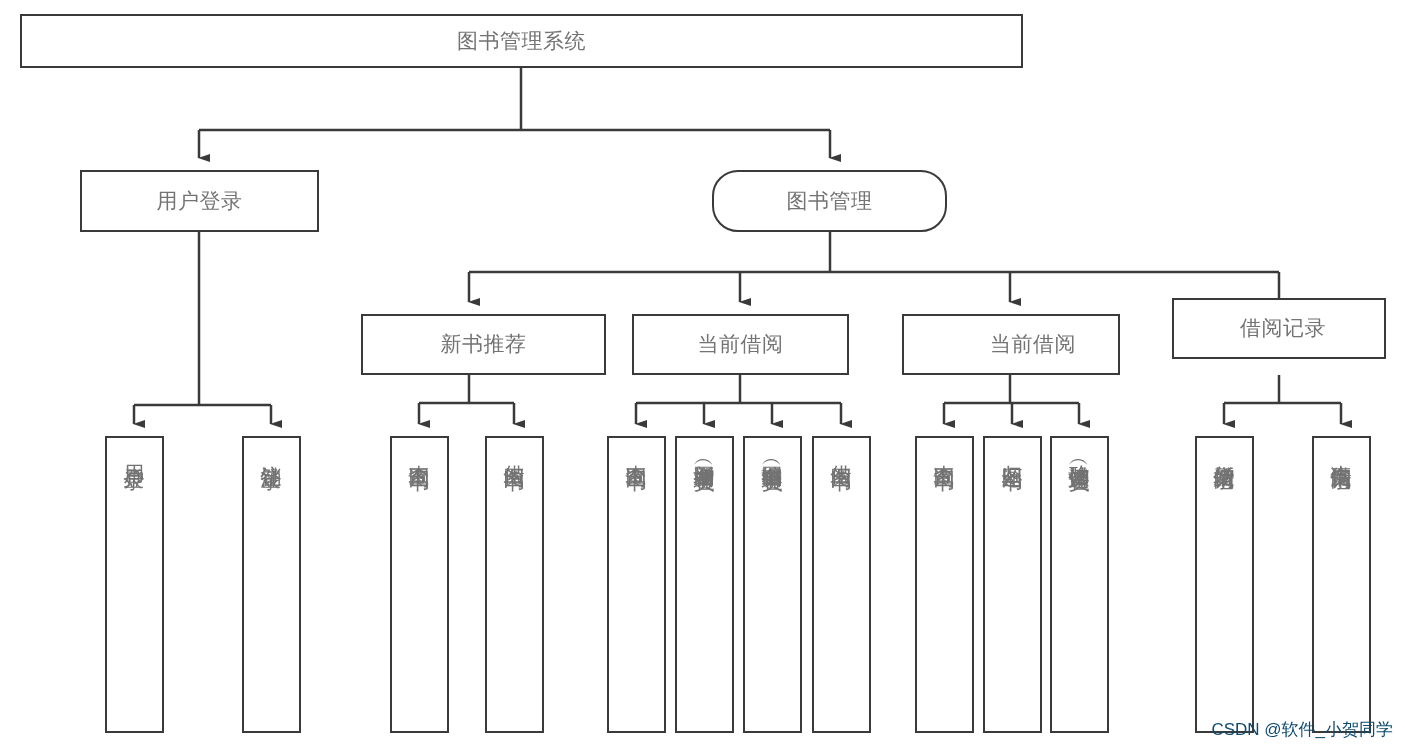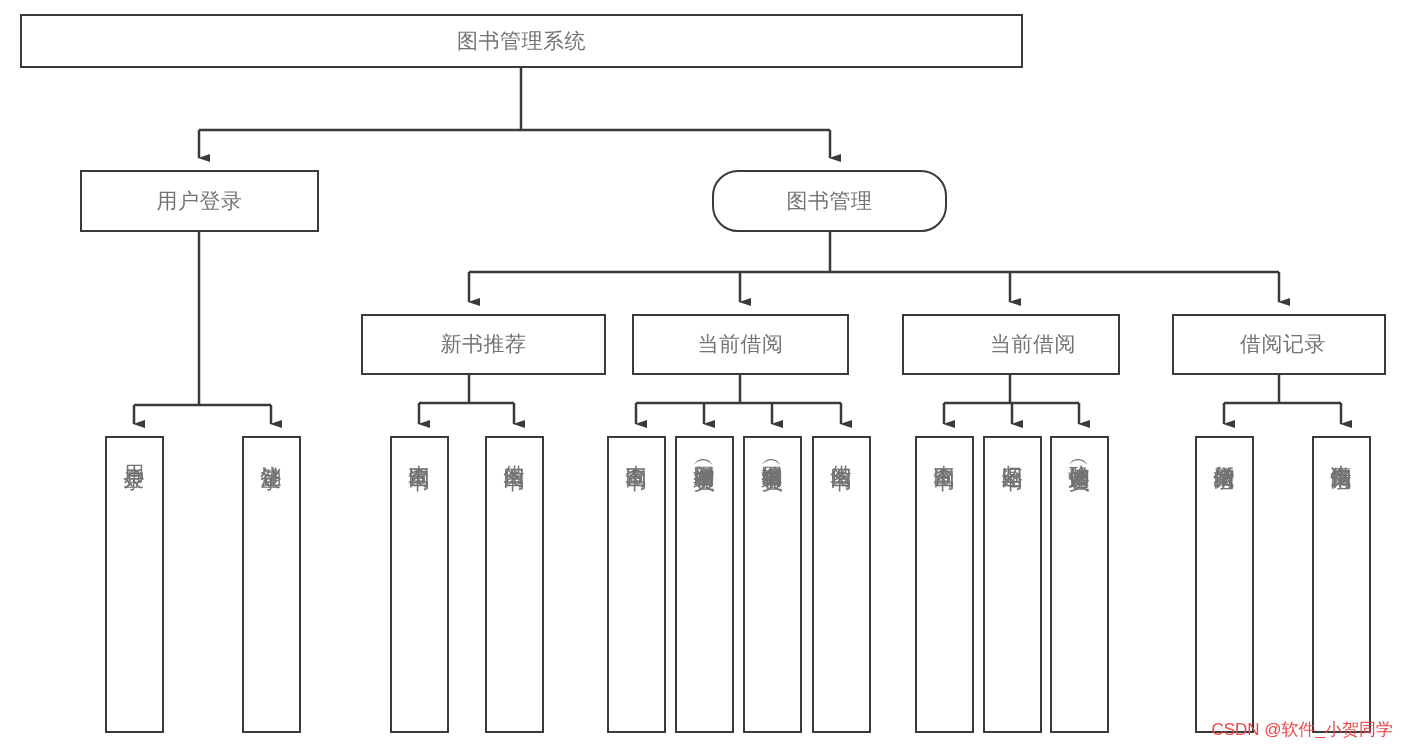--- a/index.html
+++ b/index.html
@@ -64,21 +64,21 @@
     margin-top: 6px;
   }
   .node.vertical.tall-text .label {
     letter-spacing: 1px;
   }
   #watermark {
     position: absolute;
     right: 12px;
     bottom: 6px;
     font-size: 17px;
-    color: #ef4444;
+    color: #0c4a6e;
     z-index: 5;
     white-space: nowrap;
     font-family: "Liberation Sans", "DejaVu Sans", sans-serif;
   }
 </style>
 </head>
 <body>
 
 <div id="diagram-root">
 
@@ -161,21 +161,21 @@
   </div>
 
   <div class="node horizontal" style="left:632px; top:314px; width:217px; height:61px;">
     <span class="label">当前借阅</span>
   </div>
 
   <div class="node horizontal" style="left:902px; top:314px; width:218px; height:61px;padding-left:44px;">
     <span class="label">当前借阅</span>
   </div>
 
-  <div class="node horizontal" style="left:1172px; top:314px; width:214px; height:61px;padding-left:8px;">
+  <div class="node horizontal" style="left:1172px; top:298px; width:214px; height:61px;padding-left:8px;">
     <span class="label">借阅记录</span>
   </div>
 
   <div class="node vertical" style="left:105px; top:436px; width:59px; height:297px;">
     <span class="label">用户登录</span>
   </div>
 
   <div class="node vertical" style="left:242px; top:436px; width:59px; height:297px;">
     <span class="label">注销登录</span>
   </div>

